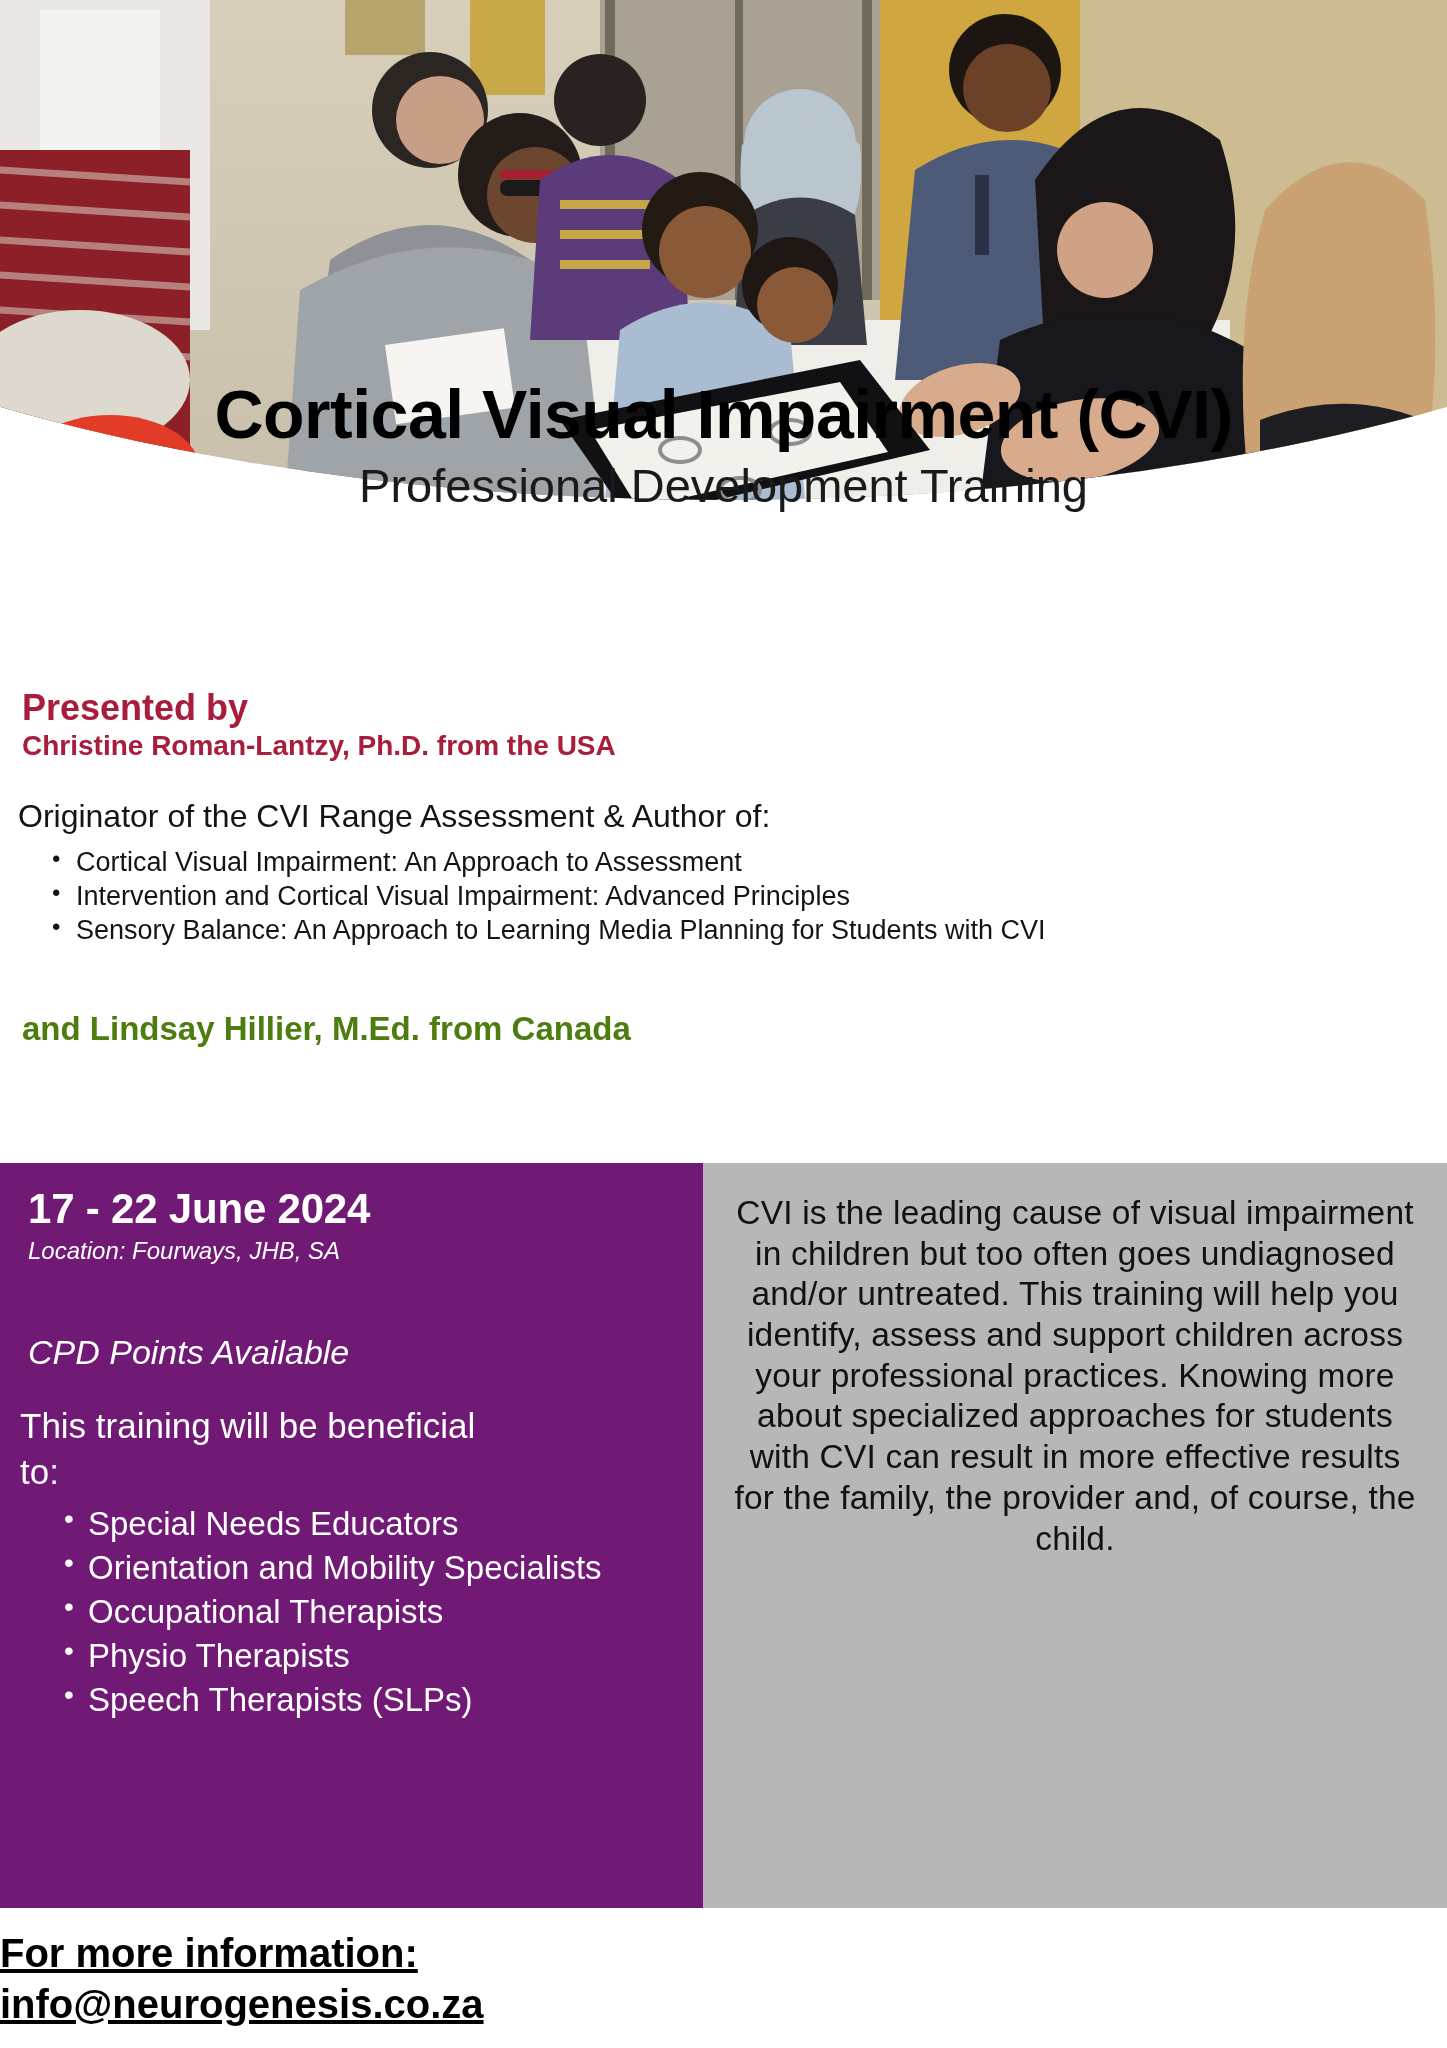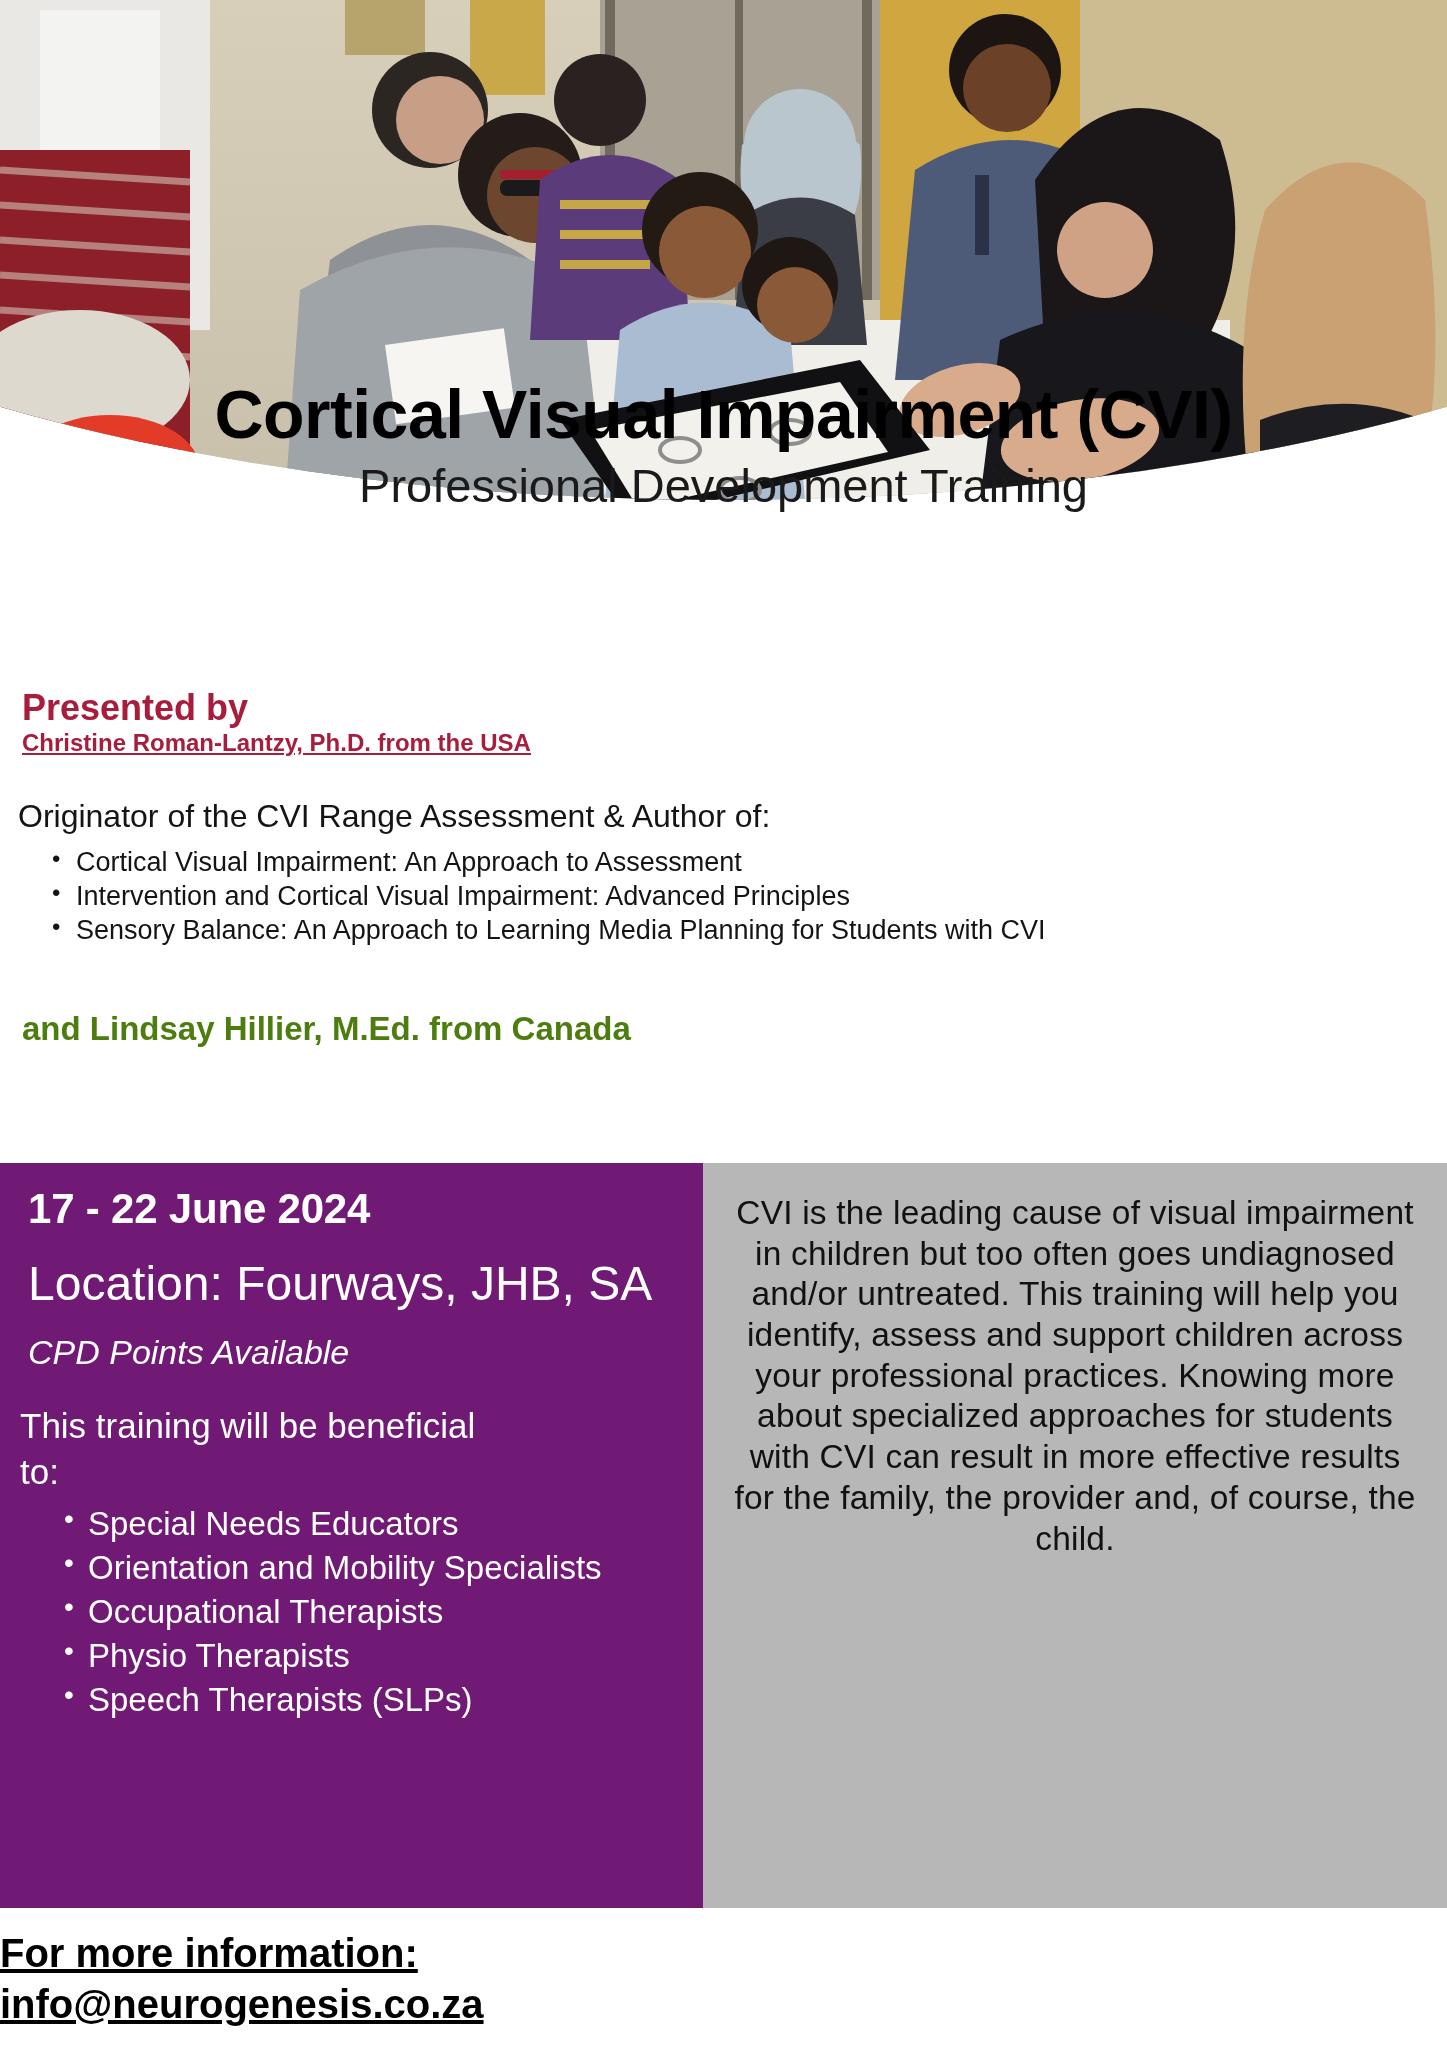--- a/index.html
+++ b/index.html
@@ -39,21 +39,21 @@
     font-size:47px;font-weight:400;color:#1a1a1a;line-height:1.0;
   }
 
   
   .presented-by{
     position:absolute;left:22px;top:688px;
     font-size:36px;font-weight:bold;color:#A81C3C;line-height:1.12;
   }
   .presenter-name{
     position:absolute;left:22px;top:730px;
-    font-size:24px;font-weight:bold;color:#A81C3C;line-height:1.12;text-decoration:underline;
+    font-size:28px;font-weight:bold;color:#A81C3C;line-height:1.12;
   }
   .originator{
     position:absolute;left:18px;top:798px;
     font-size:32px;color:#141414;
   }
   .booklist{
     position:absolute;left:18px;top:845px;width:1400px;
     margin:0;padding:0 0 0 42px;list-style:none;
   }
   .booklist li{
@@ -74,22 +74,22 @@
   
   .red-panel{
     position:absolute;left:0;top:1163px;width:703px;height:745px;
     background:#701a75;color:#ffffff;
   }
   .date{
     position:absolute;left:28px;top:22px;
     font-size:42px;font-weight:bold;letter-spacing:-.2px;
   }
   .location{
-    position:absolute;left:28px;top:93px;
-    font-size:48px;font-weight:400;
+    position:absolute;left:28px;top:74px;
+    font-size:24px;font-weight:400;font-style:italic;
   }
   .cpd{
     position:absolute;left:28px;top:170px;
     font-size:34px;font-style:italic;font-weight:400;
   }
   .benefit-head{
     position:absolute;left:20px;top:240px;width:470px;
     font-size:35px;line-height:1.3;font-weight:400;
   }
   .benefit-list{

